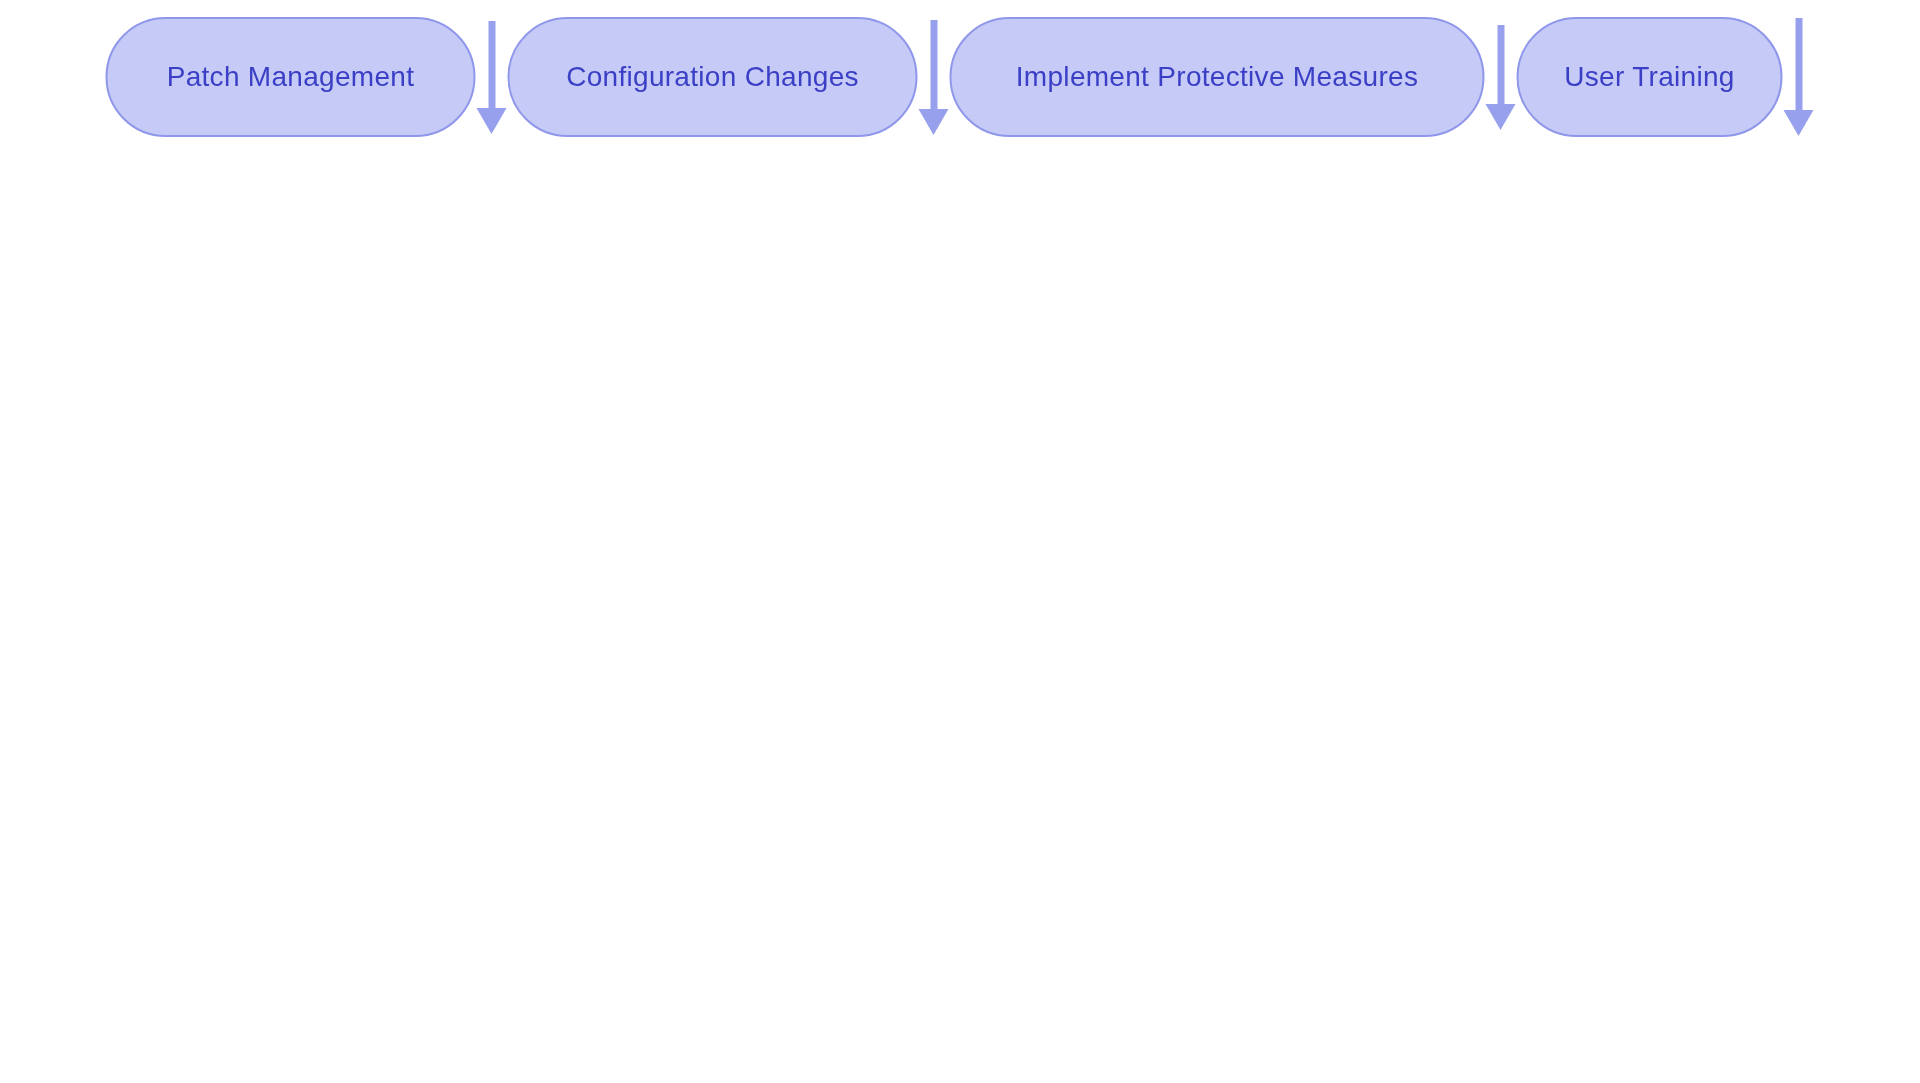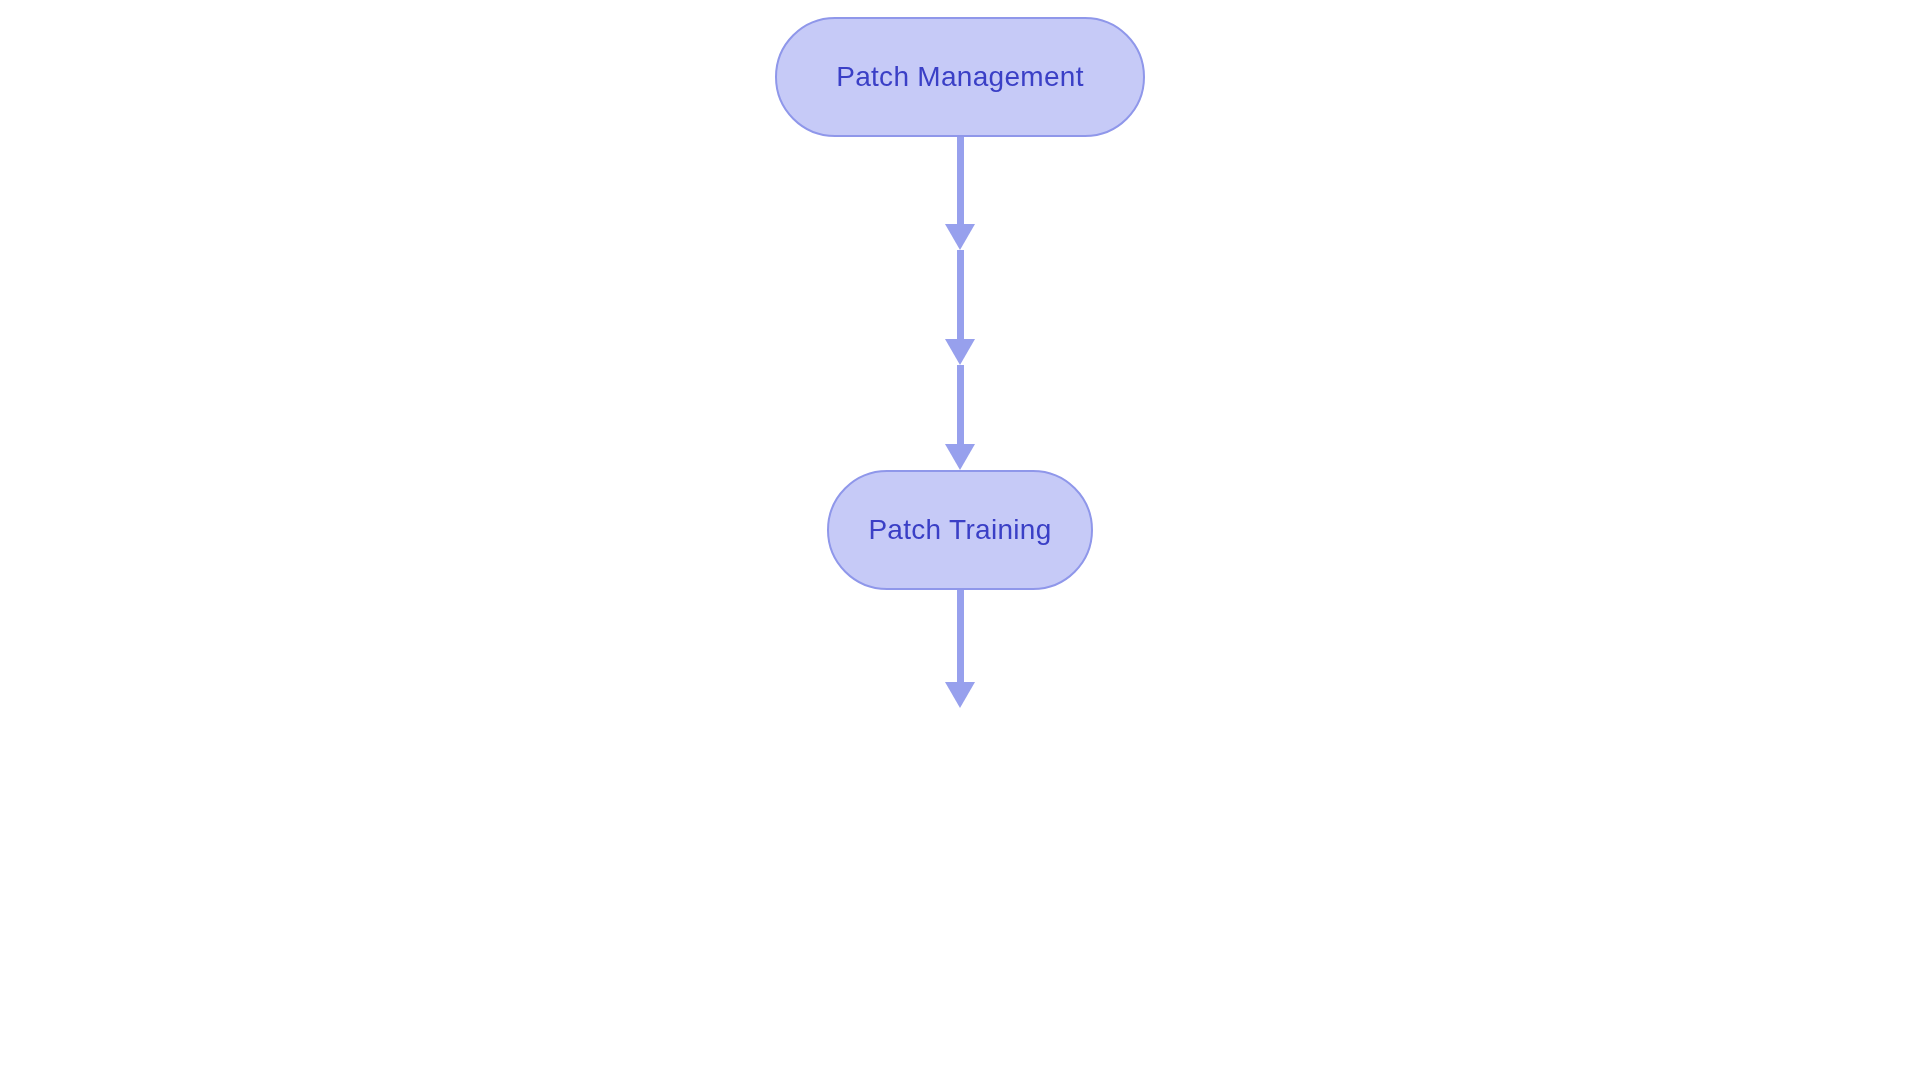--- a/index.html
+++ b/index.html
@@ -16,21 +16,21 @@
     background: var(--bg);
     overflow: hidden;
     font-family: "Liberation Sans", sans-serif;
   }
   .flowchart {
     position: absolute;
     left: 50%;
     top: 17px;
     transform: translateX(-50%);
     display: flex;
-    flex-direction: column;
+    flex-direction: row;
     align-items: center;
   }
   .node {
     height: 120px;
     border-radius: 60px;
     background: var(--node-fill);
     border: 2px solid var(--node-border);
     color: var(--node-text);
     font-size: 28px;
     letter-spacing: 0.3px;
@@ -77,34 +77,40 @@
 
   <div class="node n1">
     <span>Patch Management</span>
   </div>
 
   <div class="arrow g1">
     <div class="shaft"></div>
     <div class="head"></div>
   </div>
 
+  <div class="node n2">
+    <span>Configuration Changes</span>
+  </div>
 
   <div class="arrow g2">
     <div class="shaft"></div>
     <div class="head"></div>
   </div>
 
+  <div class="node n3">
+    <span>Implement Protective Measures</span>
+  </div>
 
   <div class="arrow g3">
     <div class="shaft"></div>
     <div class="head"></div>
   </div>
 
   <div class="node n4">
-    <span>Patch Training</span>
+    <span>User Training</span>
   </div>
 
   <div class="arrow g4">
     <div class="shaft"></div>
     <div class="head"></div>
   </div>
 
 
 </div>
 

